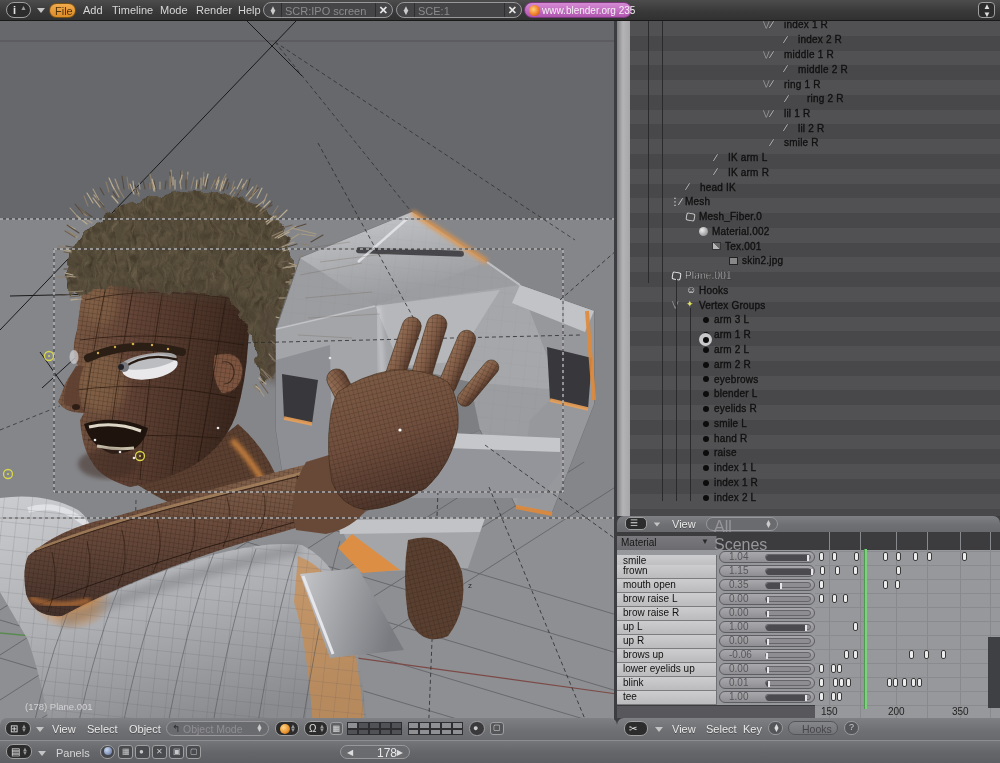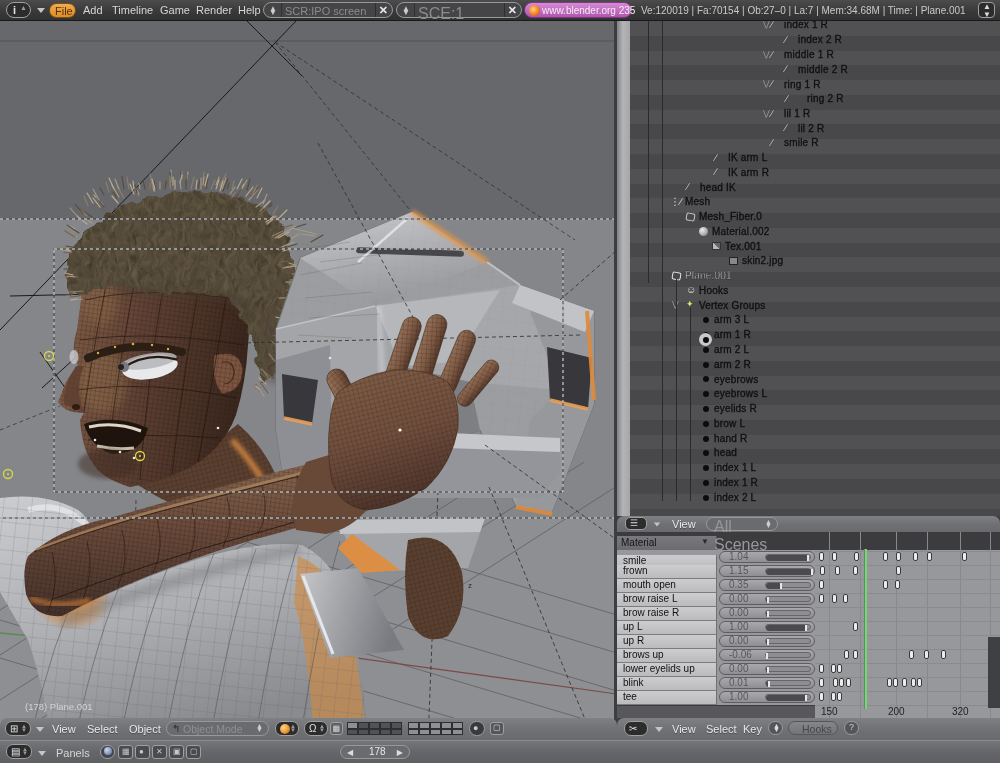--- a/index.html
+++ b/index.html
@@ -535,42 +535,41 @@
       <div class="hbtn" style="left:6px;top:2px;width:25px;height:16px;border-radius:8px">
         <span style="position:absolute;left:6px;top:1px;font-size:11px;font-weight:bold;color:#e0e0e0">i</span>
         <span style="position:absolute;right:3px;top:1px;font-size:7px;color:#999">▲<br></span>
       </div>
       <div class="dtri" style="left:37px;top:8px"></div>
       <div style="position:absolute;left:49px;top:2.5px;width:27px;height:15px;background:linear-gradient(#f2ab4e,#dd8c28);border-radius:8px;border:1px solid #7a5212">
         <span style="position:absolute;left:5px;top:1px;font-size:11px;color:#503208">File</span>
       </div>
       <div class="mtxt" style="left:83px">Add</div>
       <div class="mtxt" style="left:112px">Timeline</div>
-      <div class="mtxt" style="left:160px">Game</div>
+      <div class="mtxt" style="left:160px">Mode</div>
       <div class="mtxt" style="left:196px">Render</div>
       <div class="mtxt" style="left:238px">Help</div>
       <div style="position:absolute;left:263px;top:2px;width:130px;height:16px;border:1px solid #98989a;border-radius:8px;background:#454547">
         <span style="position:absolute;left:5px;top:3.5px;font-size:8px;color:#ccc;line-height:4px">▲<br>▼</span>
         <span style="position:absolute;left:17px;top:0px;width:1px;height:14px;background:#2e2e2e"></span>
         <span style="position:absolute;left:21px;top:1.5px;font-size:11px;color:#8b8b8d">SCR:IPO screen</span>
         <span style="position:absolute;right:16px;top:0px;width:1px;height:14px;background:#2e2e2e"></span>
         <span style="position:absolute;right:4px;top:1px;font-size:11px;font-weight:bold;color:#e8e8e8">✕</span>
       </div>
       <div style="position:absolute;left:396px;top:2px;width:126px;height:16px;border:1px solid #98989a;border-radius:8px;background:#454547">
         <span style="position:absolute;left:5px;top:3.5px;font-size:8px;color:#ccc;line-height:4px">▲<br>▼</span>
         <span style="position:absolute;left:17px;top:0px;width:1px;height:14px;background:#2e2e2e"></span>
-        <span style="position:absolute;left:21px;top:1.5px;font-size:16px;color:#8b8b8d">SCE:1</span>
+        <span style="position:absolute;left:21px;top:1.5px;font-size:11px;color:#8b8b8d">SCE:1</span>
         <span style="position:absolute;right:16px;top:0px;width:1px;height:14px;background:#2e2e2e"></span>
         <span style="position:absolute;right:4px;top:1px;font-size:11px;font-weight:bold;color:#e8e8e8">✕</span>
       </div>
       <div style="position:absolute;left:524px;top:2px;width:108px;height:16px;background:linear-gradient(#d58ad4,#b055af);border-radius:8px;border:1px solid #7e3a7e">
         <span style="position:absolute;left:4px;top:2px;width:11px;height:11px;border-radius:6px;background:radial-gradient(circle at 40% 40%,#ffd27a,#f07e2a 55%,#a04a14)"></span>
         <span style="position:absolute;left:17px;top:2px;font-size:10px;color:#f4eef4;white-space:nowrap">www.blender.org 235</span>
       </div>
-      <div class="mtxt" style="left:641px;top:4.5px;font-size:10px;color:#c9c9c9">Ve:120019 | Fa:70154 | Ob:27–0 | La:7 | Mem:34.68M | Time: | Plane.001</div>
       <div class="hbtn" style="left:978px;top:2px;width:17px;height:16px;border-radius:4px">
         <span style="position:absolute;left:4px;top:0px;font-size:8px;line-height:8px;color:#ddd">▲<br>▼</span>
       </div>
     </div>
     <div id="outliner" class="abs">
       <div id="oscroll"></div>
       <div class="oitem" style="left:167px;top:-2.0px">index 1 R</div>
       <div class="oic" style="left:154px;top:-2.5px;font-size:10px;color:#cfcfcf;text-shadow:0 0 1px #333">∕</div>
       <div class="oic" style="left:146px;top:-1.5px;font-size:8px;color:#9a9a9a">⋁</div>
       <div class="oitem" style="left:181px;top:13.0px">index 2 R</div>
@@ -618,29 +617,29 @@
       <div class="oitem" style="left:97px;top:293.4px">arm 3 L</div>
       <div class="oic" style="left:86px;top:296.4px;width:6px;height:6px;border-radius:3px;background:#0c0c0c"></div>
       <div class="oitem" style="left:97px;top:308.2px">arm 1 R</div>
       <div class="oic" style="left:86px;top:311.16999999999996px;width:6px;height:6px;border-radius:3px;background:#0c0c0c"></div>
       <div class="oitem" style="left:97px;top:322.9px">arm 2 L</div>
       <div class="oic" style="left:86px;top:325.93999999999994px;width:6px;height:6px;border-radius:3px;background:#0c0c0c"></div>
       <div class="oitem" style="left:97px;top:337.7px">arm 2 R</div>
       <div class="oic" style="left:86px;top:340.7099999999999px;width:6px;height:6px;border-radius:3px;background:#0c0c0c"></div>
       <div class="oitem" style="left:97px;top:352.5px">eyebrows</div>
       <div class="oic" style="left:86px;top:355.4799999999999px;width:6px;height:6px;border-radius:3px;background:#0c0c0c"></div>
-      <div class="oitem" style="left:97px;top:367.2px">eyebrows L</div>
+      <div class="oitem" style="left:97px;top:367.2px">blender L</div>
       <div class="oic" style="left:86px;top:370.2499999999999px;width:6px;height:6px;border-radius:3px;background:#0c0c0c"></div>
       <div class="oitem" style="left:97px;top:382.0px">eyelids R</div>
       <div class="oic" style="left:86px;top:385.01999999999987px;width:6px;height:6px;border-radius:3px;background:#0c0c0c"></div>
-      <div class="oitem" style="left:97px;top:396.8px">brow L</div>
+      <div class="oitem" style="left:97px;top:396.8px">smile L</div>
       <div class="oic" style="left:86px;top:399.78999999999985px;width:6px;height:6px;border-radius:3px;background:#0c0c0c"></div>
       <div class="oitem" style="left:97px;top:411.6px">hand R</div>
       <div class="oic" style="left:86px;top:414.55999999999983px;width:6px;height:6px;border-radius:3px;background:#0c0c0c"></div>
-      <div class="oitem" style="left:97px;top:426.3px">head</div>
+      <div class="oitem" style="left:97px;top:426.3px">raise</div>
       <div class="oic" style="left:86px;top:429.3299999999998px;width:6px;height:6px;border-radius:3px;background:#0c0c0c"></div>
       <div class="oitem" style="left:97px;top:441.1px">index 1 L</div>
       <div class="oic" style="left:86px;top:444.0999999999998px;width:6px;height:6px;border-radius:3px;background:#0c0c0c"></div>
       <div class="oitem" style="left:97px;top:455.9px">index 1 R</div>
       <div class="oic" style="left:86px;top:458.8699999999998px;width:6px;height:6px;border-radius:3px;background:#0c0c0c"></div>
       <div class="oitem" style="left:97px;top:470.6px">index 2 L</div>
       <div class="oic" style="left:86px;top:473.63999999999976px;width:6px;height:6px;border-radius:3px;background:#0c0c0c"></div>
       <div class="oic" style="left:82px;top:312.2px;width:13px;height:13px;border-radius:7px;background:#c9c9cb"></div>
       <div class="oic" style="left:85.5px;top:315.7px;width:6px;height:6px;border-radius:3px;background:#0c0c0c"></div>
       <div class="oline" style="left:31px;top:0px;height:262px"></div>
@@ -789,21 +788,21 @@
       <div class="rline" style="left:198px;top:74.5px;width:185px"></div>
       <div class="rline" style="left:198px;top:88.5px;width:185px"></div>
       <div class="rline" style="left:198px;top:102.5px;width:185px"></div>
       <div class="rline" style="left:198px;top:116.5px;width:185px"></div>
       <div class="rline" style="left:198px;top:130.5px;width:185px"></div>
       <div class="rline" style="left:198px;top:144.5px;width:185px"></div>
       <div class="rline" style="left:198px;top:158.5px;width:185px"></div>
       <div class="rline" style="left:198px;top:172.5px;width:185px"></div>
       <div style="position:absolute;left:204px;top:174px;font-size:10px;color:#222">150</div>
       <div style="position:absolute;left:271px;top:174px;font-size:10px;color:#222">200</div>
-      <div style="position:absolute;left:335px;top:174px;font-size:10px;color:#222">320</div>
+      <div style="position:absolute;left:335px;top:174px;font-size:10px;color:#222">350</div>
       <div style="position:absolute;left:247px;top:17px;width:3px;height:160px;background:#7ed07e;border-left:1px solid #4e9a4e"></div>
       <div style="position:absolute;left:371px;top:105px;width:12px;height:71px;background:#3f4044"></div>
       <div class="key" style="left:202px;top:20.0px"></div>
       <div class="key" style="left:215px;top:20.0px"></div>
       <div class="key" style="left:237px;top:20.0px"></div>
       <div class="key" style="left:266px;top:20.0px"></div>
       <div class="key" style="left:279px;top:20.0px"></div>
       <div class="key" style="left:296px;top:20.0px"></div>
       <div class="key" style="left:310px;top:20.0px"></div>
       <div class="key" style="left:345px;top:20.0px"></div>
@@ -933,16 +932,16 @@
         <span style="position:absolute;left:3px;top:1px;font-size:8px;color:#c8c8c8">✕</span>
       </div>
       <div class="hbtn" style="left:169px;top:3.5px;width:15px;height:14px;border-radius:3px;background:#4a4b4f">
         <span style="position:absolute;left:3px;top:1px;font-size:8px;color:#c8c8c8">▣</span>
       </div>
       <div class="hbtn" style="left:186px;top:3.5px;width:15px;height:14px;border-radius:3px;background:#4a4b4f">
         <span style="position:absolute;left:3px;top:1px;font-size:8px;color:#c8c8c8">▢</span>
       </div>
       <div style="position:absolute;left:340px;top:3.5px;width:70px;height:14px;border:1px solid #98989a;border-radius:7px;background:#6a6b6f">
         <span style="position:absolute;left:6px;top:2px;font-size:8px;color:#ddd">◀</span>
-        <span style="position:absolute;left:28px;top:0.5px;font-size:10px;color:#e8e8e8">178</span>
+        <span style="position:absolute;left:36px;top:0.5px;font-size:12px;color:#e8e8e8">178</span>
         <span style="position:absolute;right:6px;top:2px;font-size:8px;color:#ddd">▶</span>
       </div>
     </div>
   </div>
 </body></html>

